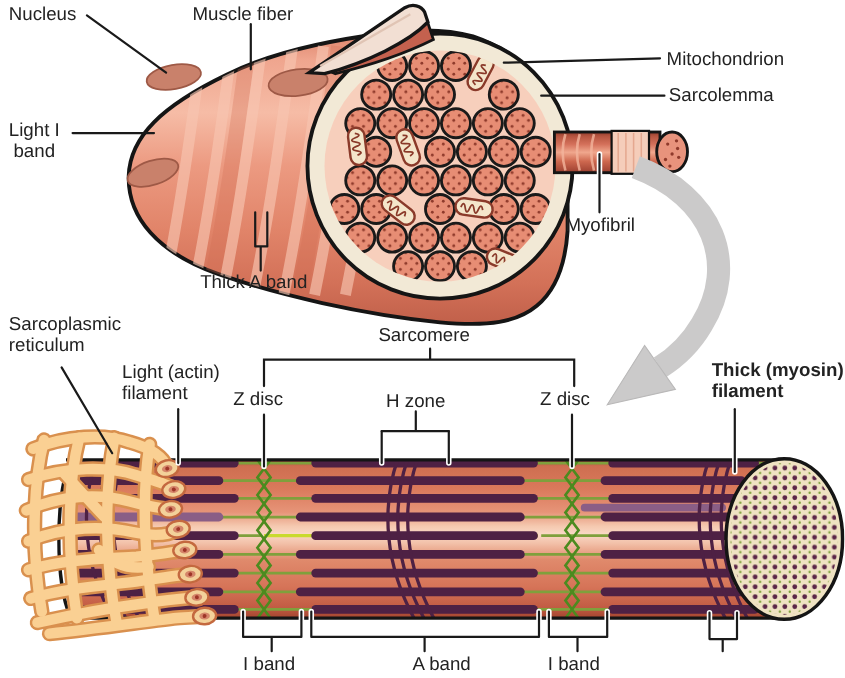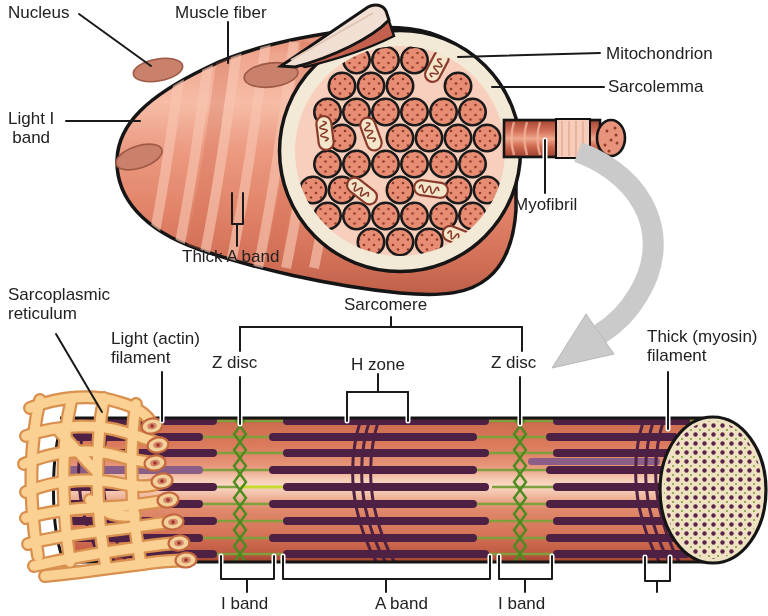--- a/index.html
+++ b/index.html
@@ -380,21 +380,21 @@
     <div>reticulum</div>
   </div>
   <div class="lbl" style="left:111px;top:329px;">
     <div>Light (actin)</div>
     <div>filament</div>
   </div>
   <div class="lbl" style="left:212px;top:353px;">Z disc</div>
   <div class="lbl" style="left:344px;top:295px;">Sarcomere</div>
   <div class="lbl" style="left:351px;top:355px;">H zone</div>
   <div class="lbl" style="left:491px;top:353px;">Z disc</div>
-  <div class="lbl" style="left:647px;top:327px;">
+  <div class="lbl" style="left:647px;top:327px;font-weight:bold;">
     <div>Thick (myosin)</div>
     <div>filament</div>
   </div>
   <div class="lbl" style="left:221px;top:594px;">I band</div>
   <div class="lbl" style="left:356px;top:594px;margin-left:19px;">A band</div>
   <div class="lbl" style="left:498px;top:594px;">I band</div>
   <div class="lbl" style="left:631px;top:614px;">M line</div>
 </div>
 
 </body></html>

